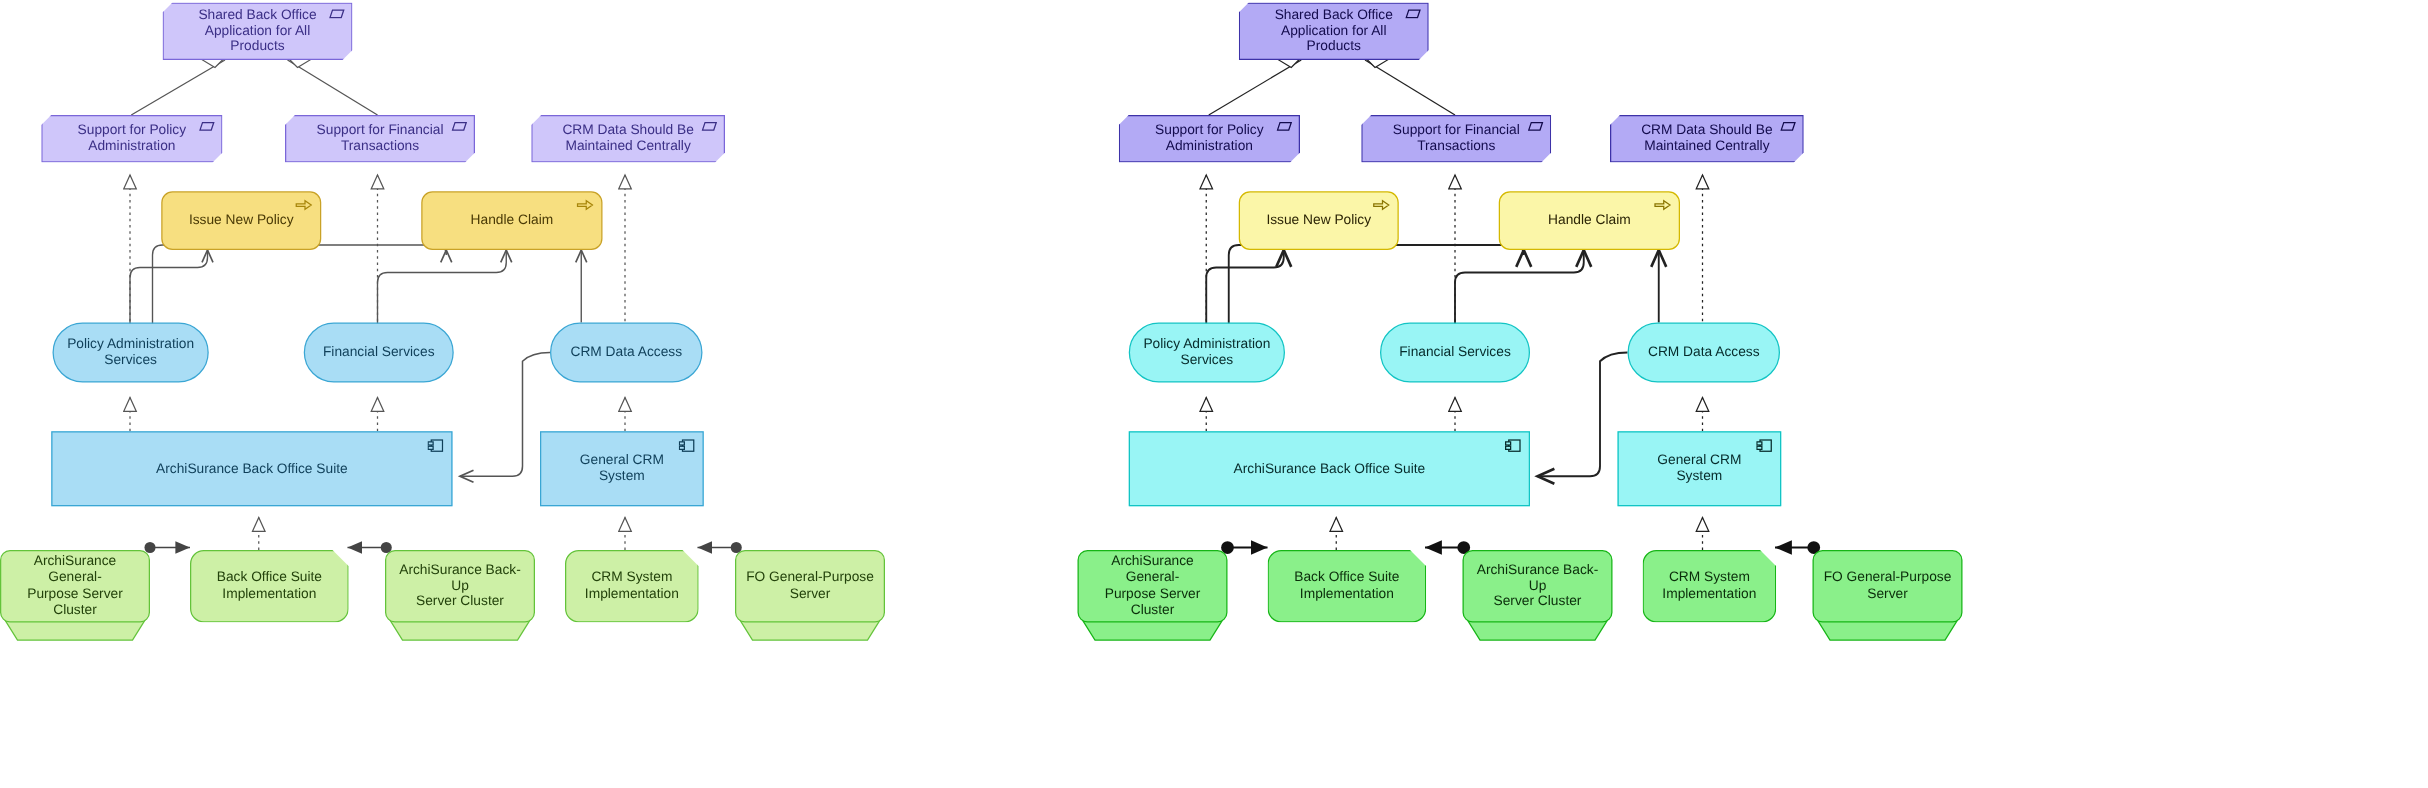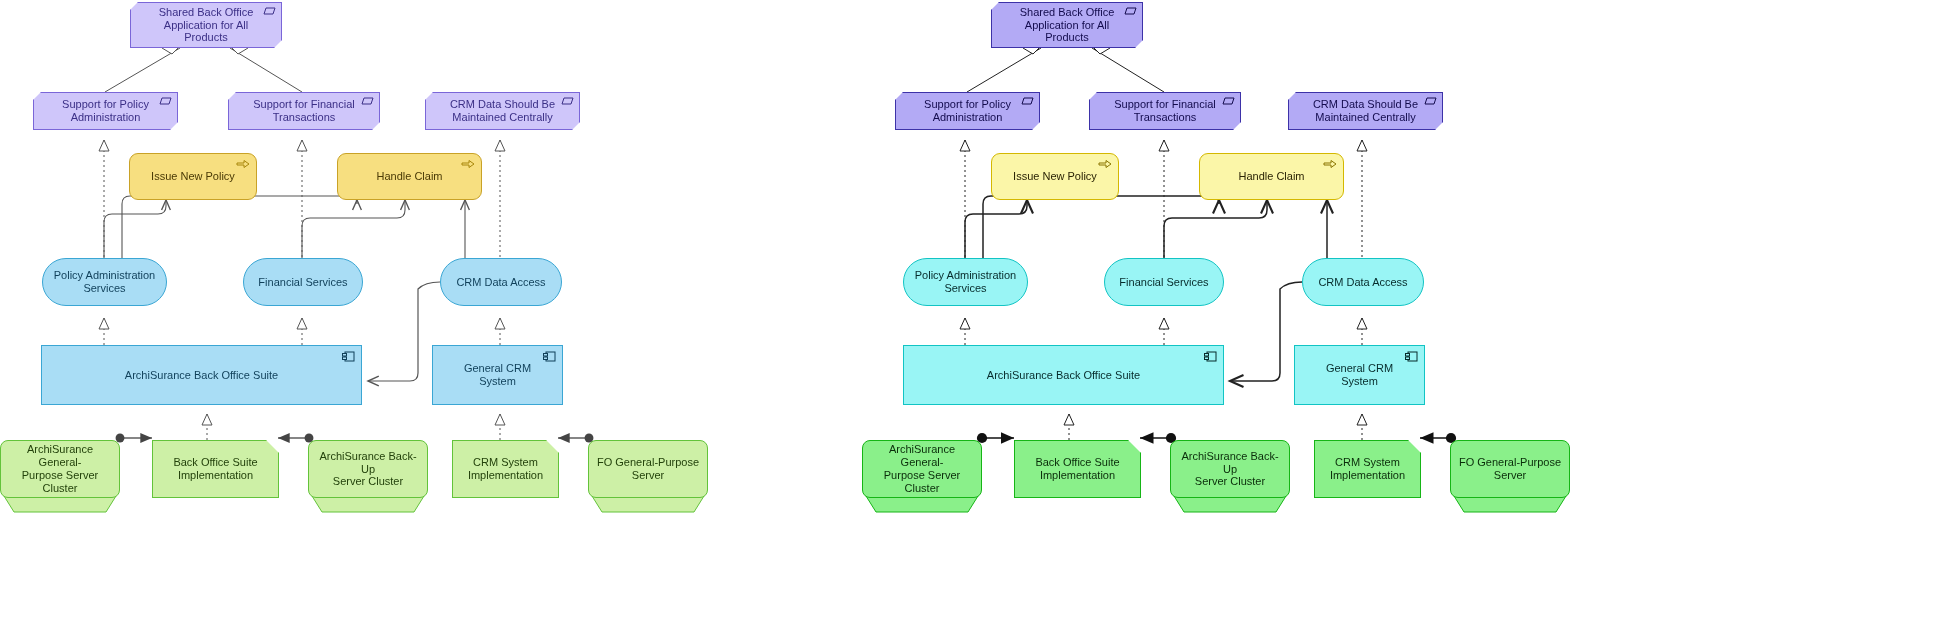--- a/index.html
+++ b/index.html
@@ -115,20 +115,21 @@
     background: #8af08a;
     border: 1px solid #16b516;
     color: #0a2d0a;
   }
   
   .motiv {
     clip-path: polygon(8px 0, 100% 0, 100% calc(100% - 8px), calc(100% - 8px) 100%, 0 100%, 0 8px);
   }
   .artifact {
     clip-path: polygon(0 0, calc(100% - 13px) 0, 100% 13px, 100% 100%, 0 100%);
+    border-radius: 11px;
   }
   .icon-req {
     position: absolute;
     top: 4px;
     right: 5px;
     width: 13px;
     height: 8px;
   }
   .icon-proc {
     position: absolute;

